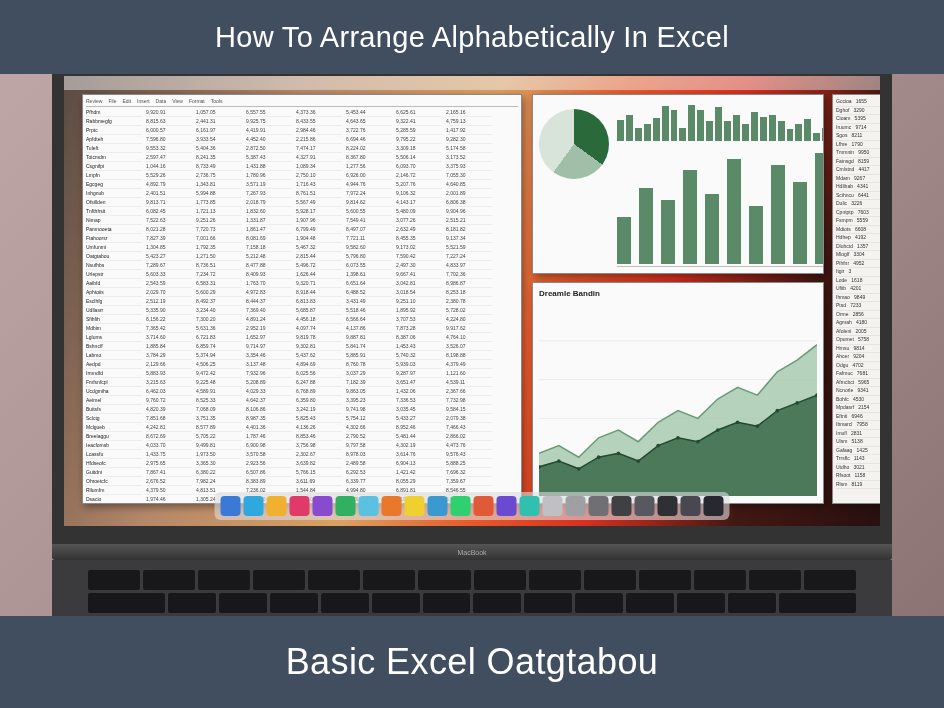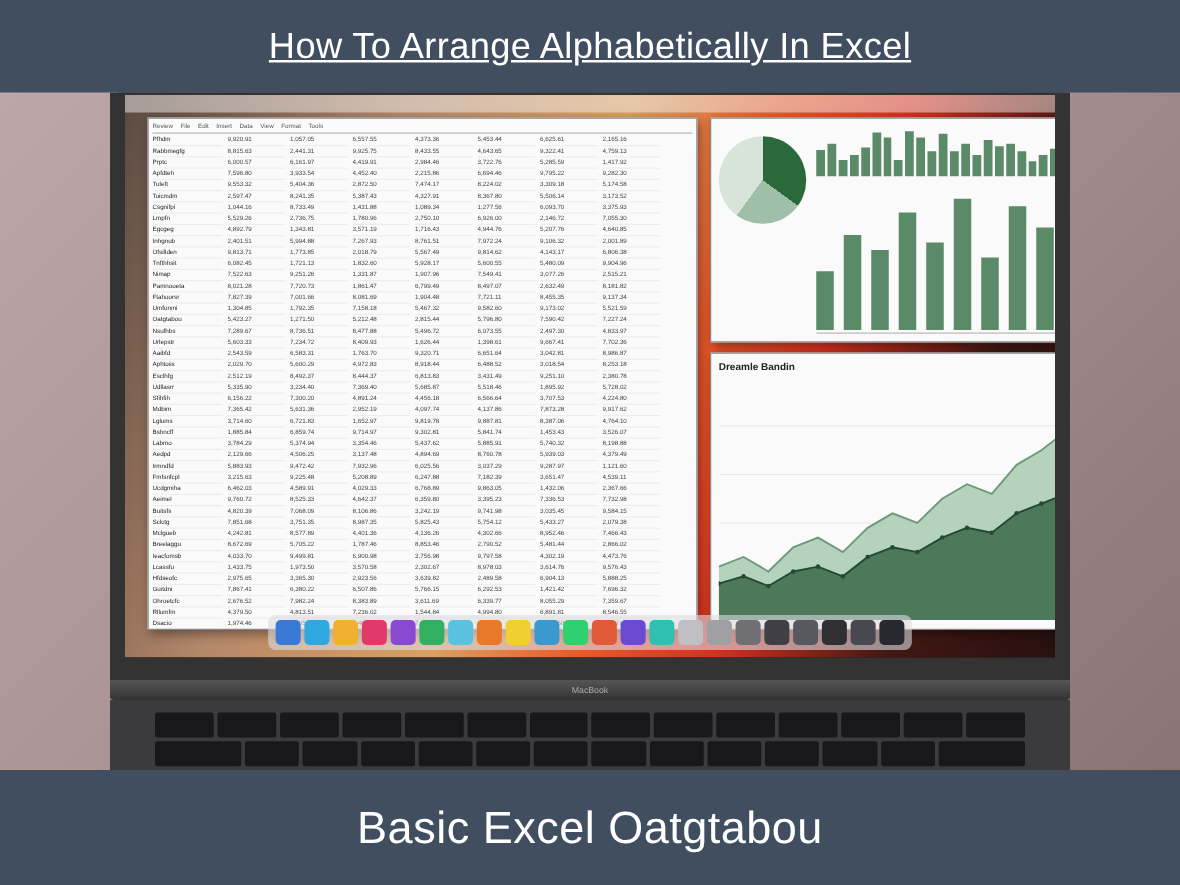--- a/index.html
+++ b/index.html
@@ -19,21 +19,20 @@
     display: flex;
     align-items: center;
     justify-content: center;
     z-index: 20;
   }
   .top-band h1 {
     color: #fff;
     font-size: 29px;
     font-weight: 500;
     letter-spacing: 0.3px;
-    text-decoration: underline;
   }
   .bottom-band {
     position: absolute;
     bottom: 0; left: 0; right: 0;
     height: 92px;
     background: #404e60;
     display: flex;
     align-items: center;
     justify-content: center;
     z-index: 20;
@@ -48,21 +47,21 @@
     position: absolute;
     top: 74px; bottom: 92px; left: 0; right: 0;
     overflow: hidden;
   }
   
   .laptop {
     position: absolute;
     left: 50%;
     transform: translateX(-50%);
     top: -10px;
-    width: 768px;
+    width: 840px;
   }
   .screen-bezel {
     width: 100%;
     height: 480px;
     background: #1a1a1a;
     border: 12px solid #333;
     border-bottom: 18px solid #333;
     border-radius: 8px 8px 0 0;
     position: relative;
     overflow: hidden;

